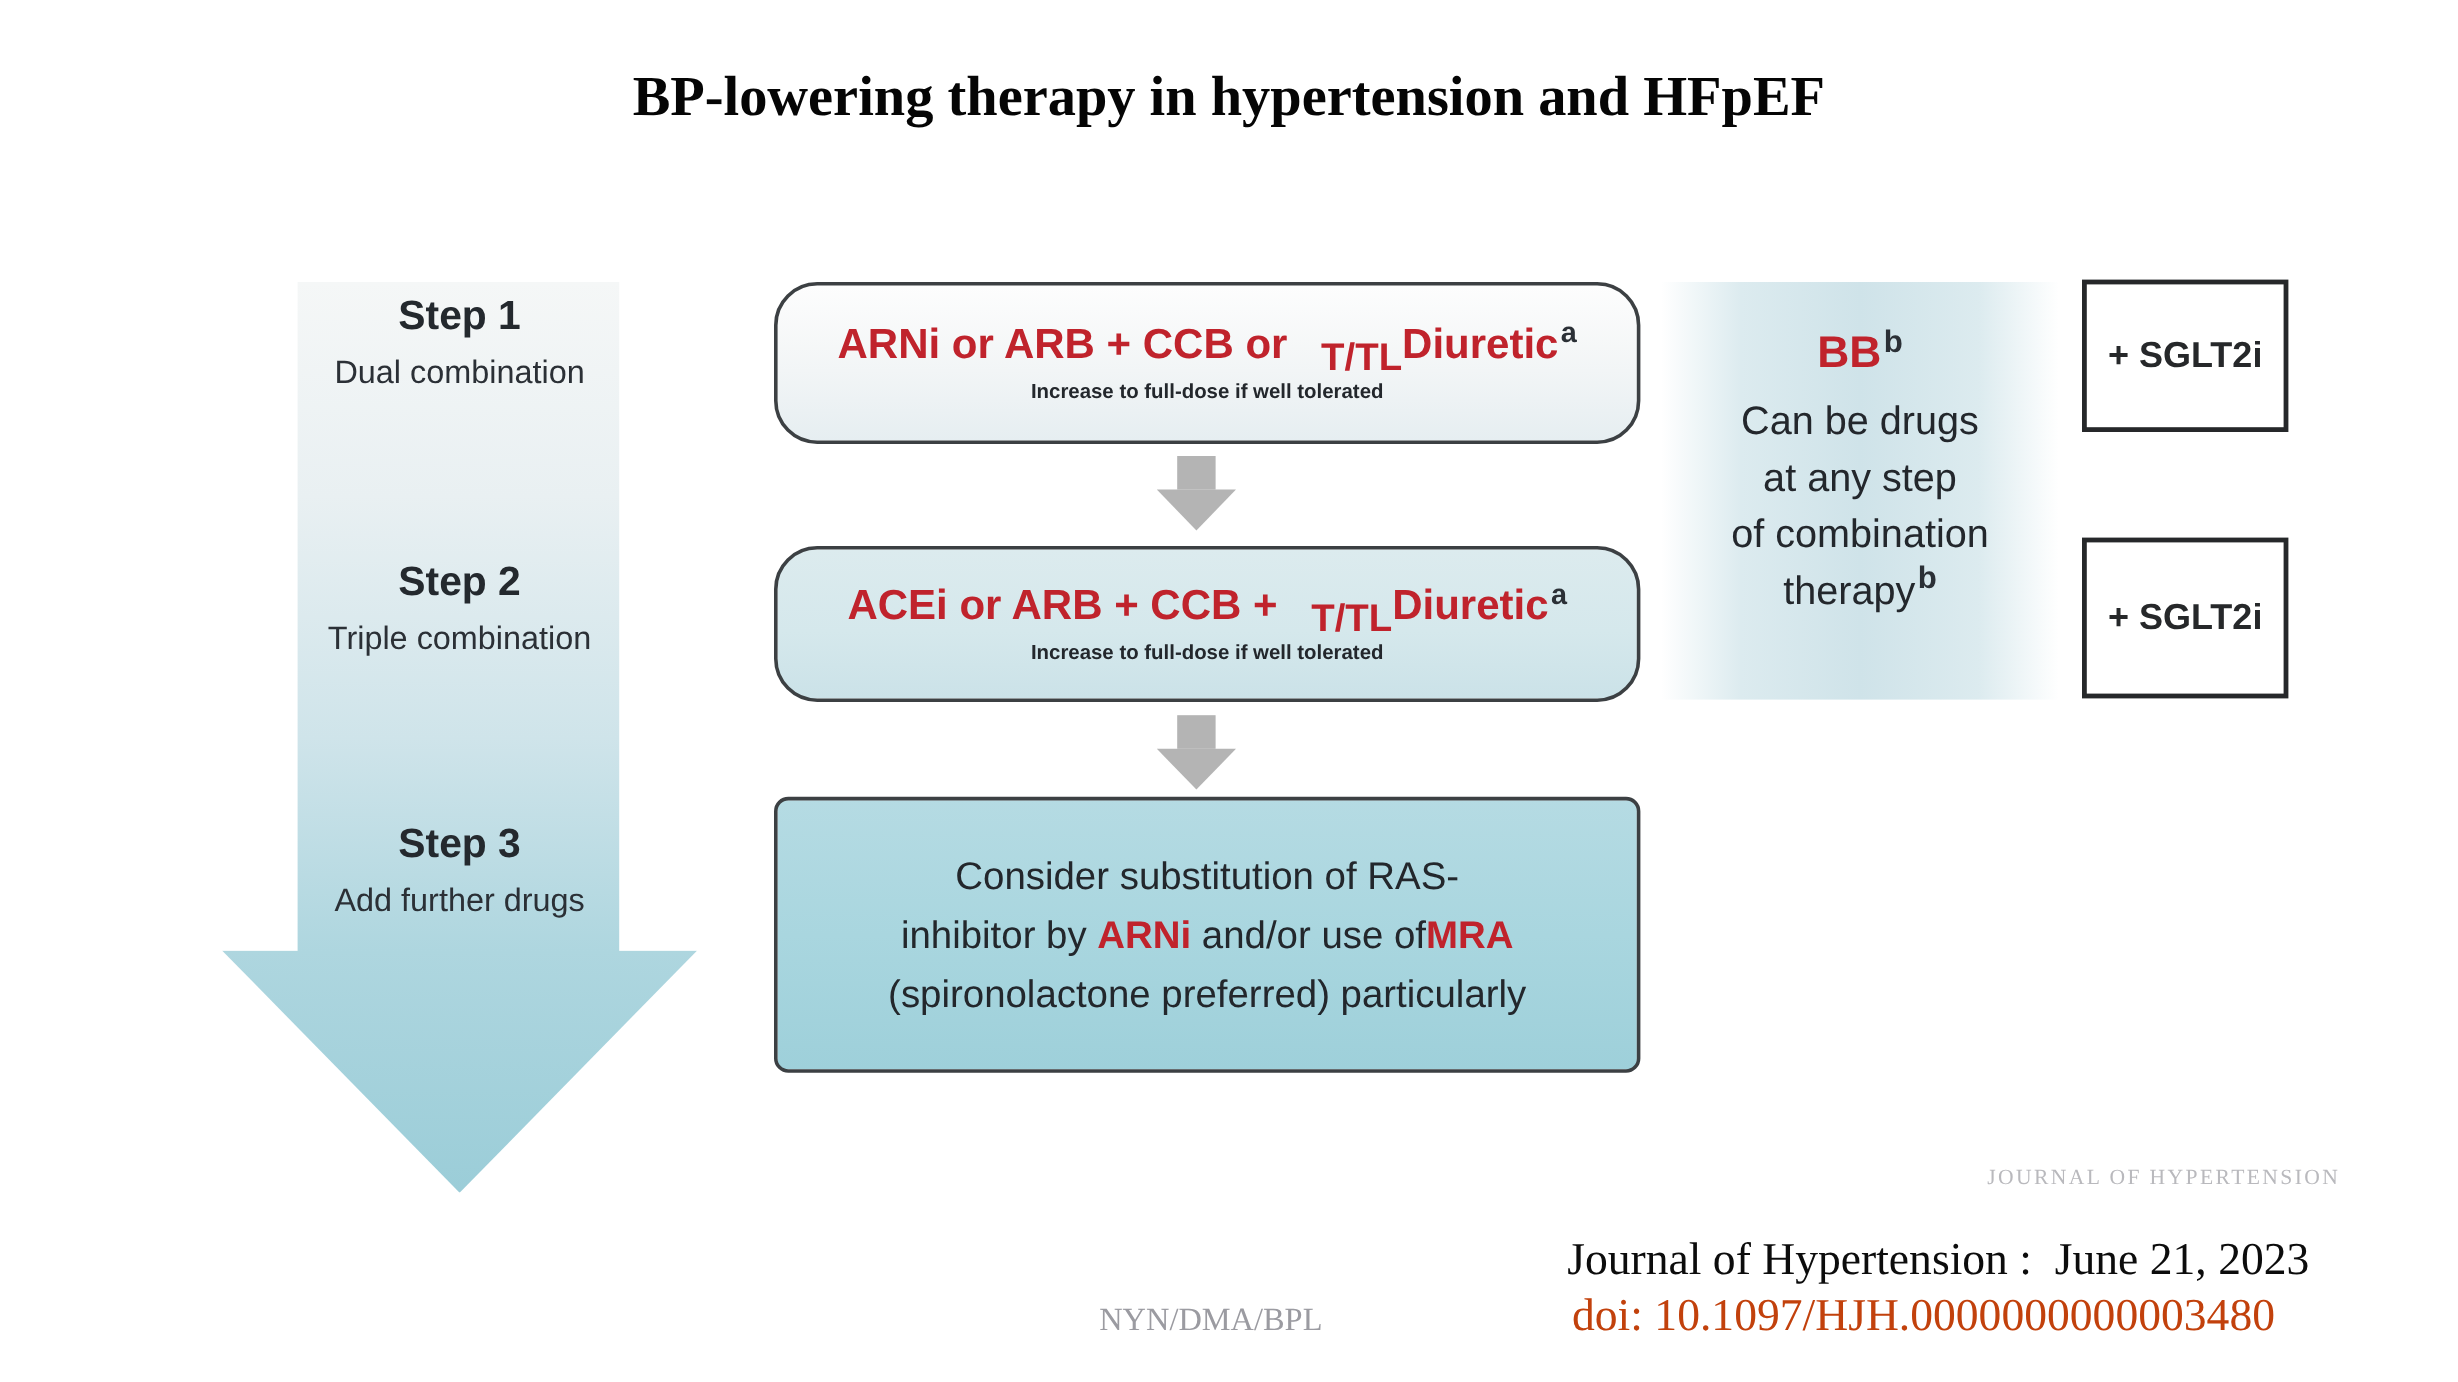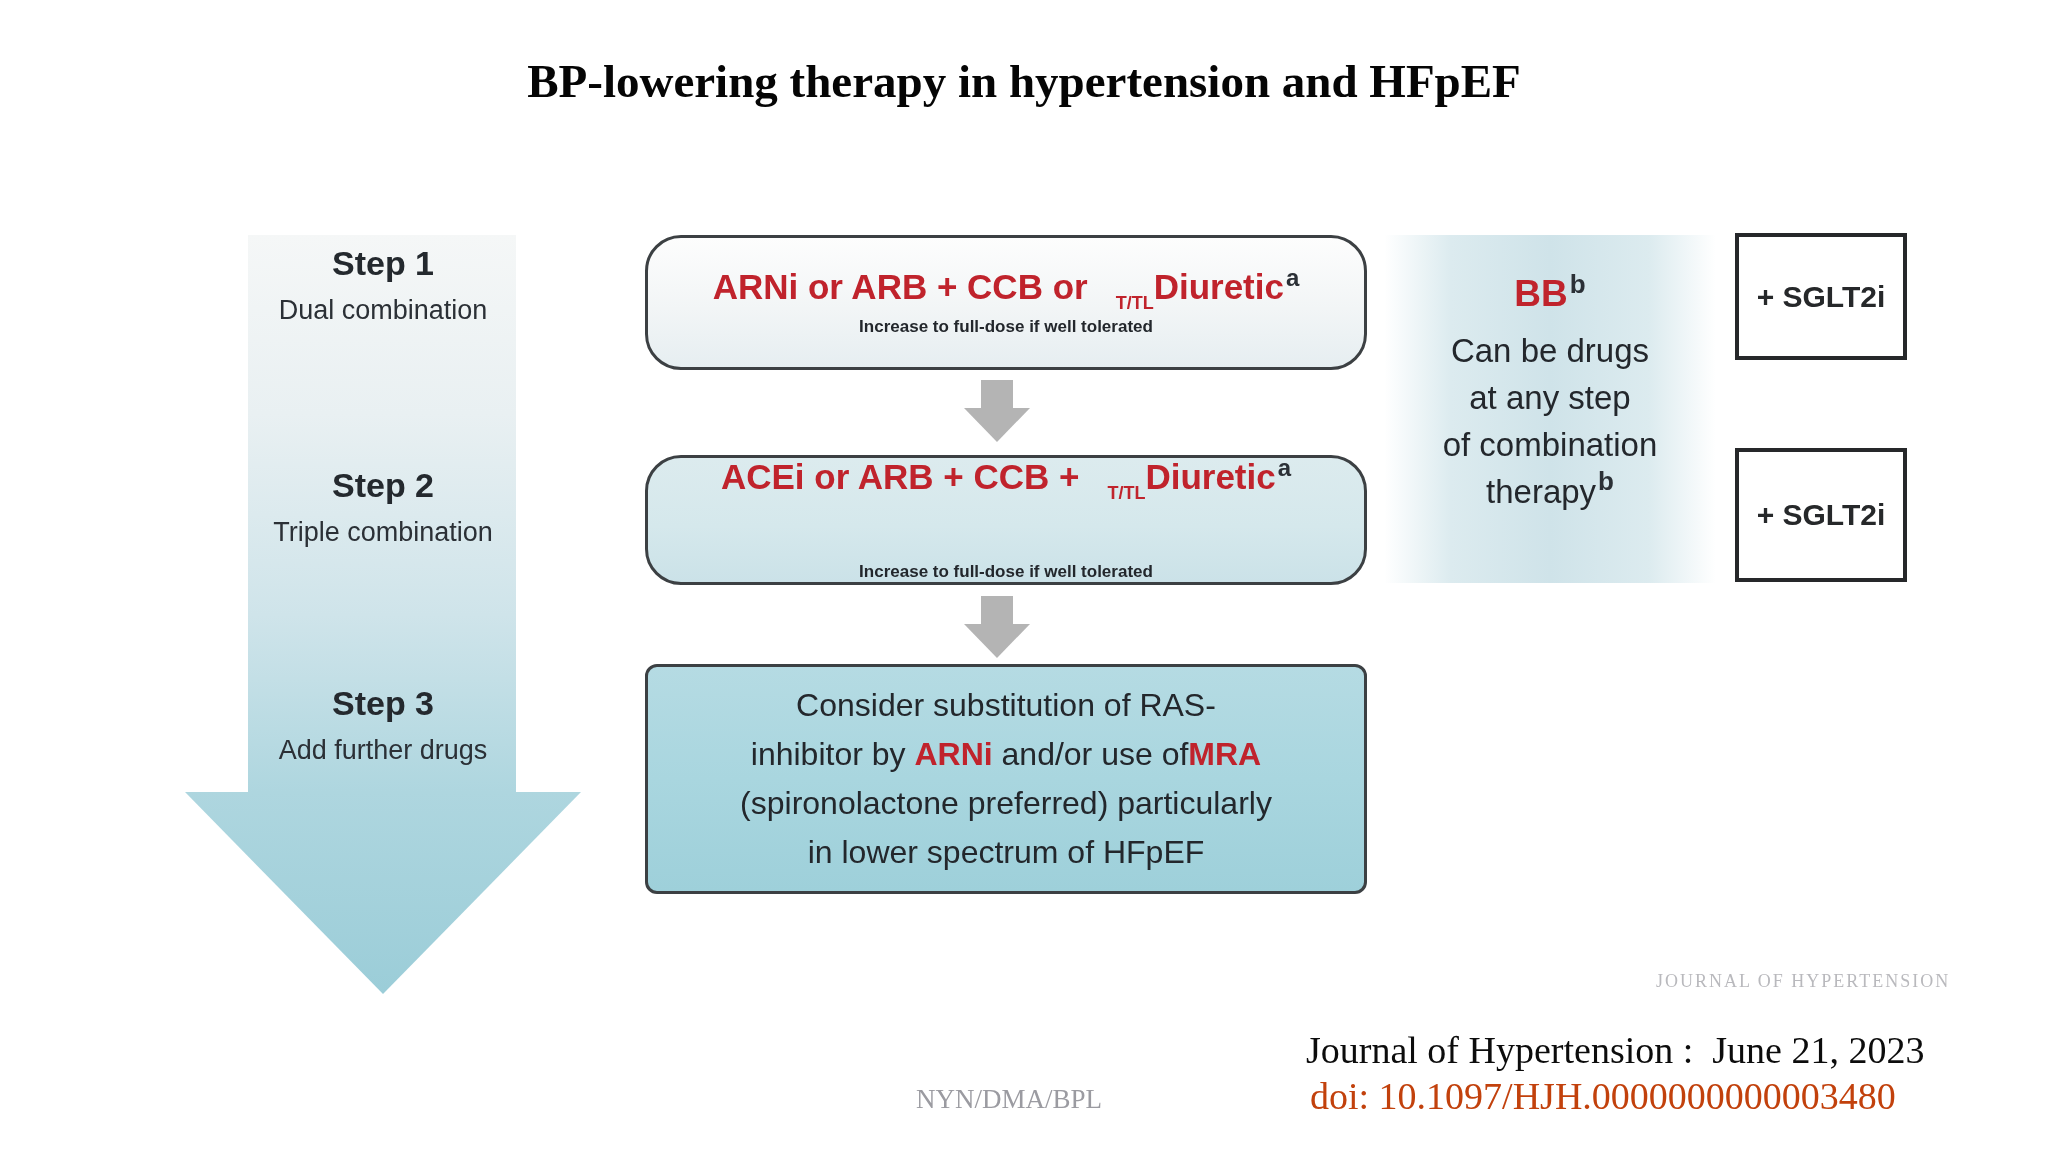--- a/index.html
+++ b/index.html
@@ -57,33 +57,33 @@
   .rx-box {
     left: 645px; width: 722px;
     box-sizing: border-box;
     border: 3px solid #3c4043;
     border-radius: 36px;
     display: flex; flex-direction: column;
     align-items: center; justify-content: center;
     text-align: center;
   }
   .rx-box1 { top: 235px; height: 135px; background: linear-gradient(180deg, #fdfdfd 0%, #f2f5f6 55%, #e6eef1 100%); }
-  .rx-box2 { top: 455px; height: 130px; background: linear-gradient(180deg, #dcebee 0%, #d5e8ec 55%, #cbe2e8 100%); justify-content: space-between; }
+  .rx-box2 { top: 455px; height: 130px; background: linear-gradient(180deg, #dcebee 0%, #d5e8ec 55%, #cbe2e8 100%); }
   .rx-box3 { top: 664px; height: 230px; background: linear-gradient(180deg, #b5dbe3 0%, #a9d6df 50%, #9ed0da 100%); border-radius: 12px; }
 
   .rx-main {
     color: #c0232c;
     font-weight: bold;
     font-size: 35px;
     line-height: 1.1;
     white-space: nowrap;
   }
   .rx-sub-t {
     position: relative; top: 10px;
-    font-size: 18px;
+    font-size: 32px;
     margin-left: 28px;
   }
   .rx-sup-a {
     position: relative; top: -13px;
     font-size: 24px;
     color: #2b3036;
     margin-left: 2px;
   }
   .rx-note {
     margin-top: 10px;
@@ -221,21 +221,20 @@
   <div class="abs flow-arrow flow-arrow-2">
     <div class="stem"></div>
     <div class="head"></div>
   </div>
 
   <div class="abs rx-box rx-box3">
     <div class="rx3-text">
       <div><span>Consider substitution of RAS-</span></div>
       <div><span>inhibitor by </span><span class="red-strong">ARNi</span><span> and/or use of</span><span class="red-strong">MRA</span></div>
       <div><span>(spironolactone preferred) particularly</span></div>
-      <div><span>in lower spectrum of HFpEF</span></div>
     </div>
   </div>
 
   <div class="abs bb-panel">
     <div class="bb-heading"><span>BB</span><span class="bb-sup">b</span></div>
     <div class="bb-lines">
       <div>Can be drugs</div>
       <div>at any step</div>
       <div>of combination</div>
       <div><span>therapy</span><span class="bb-sup">b</span></div>

